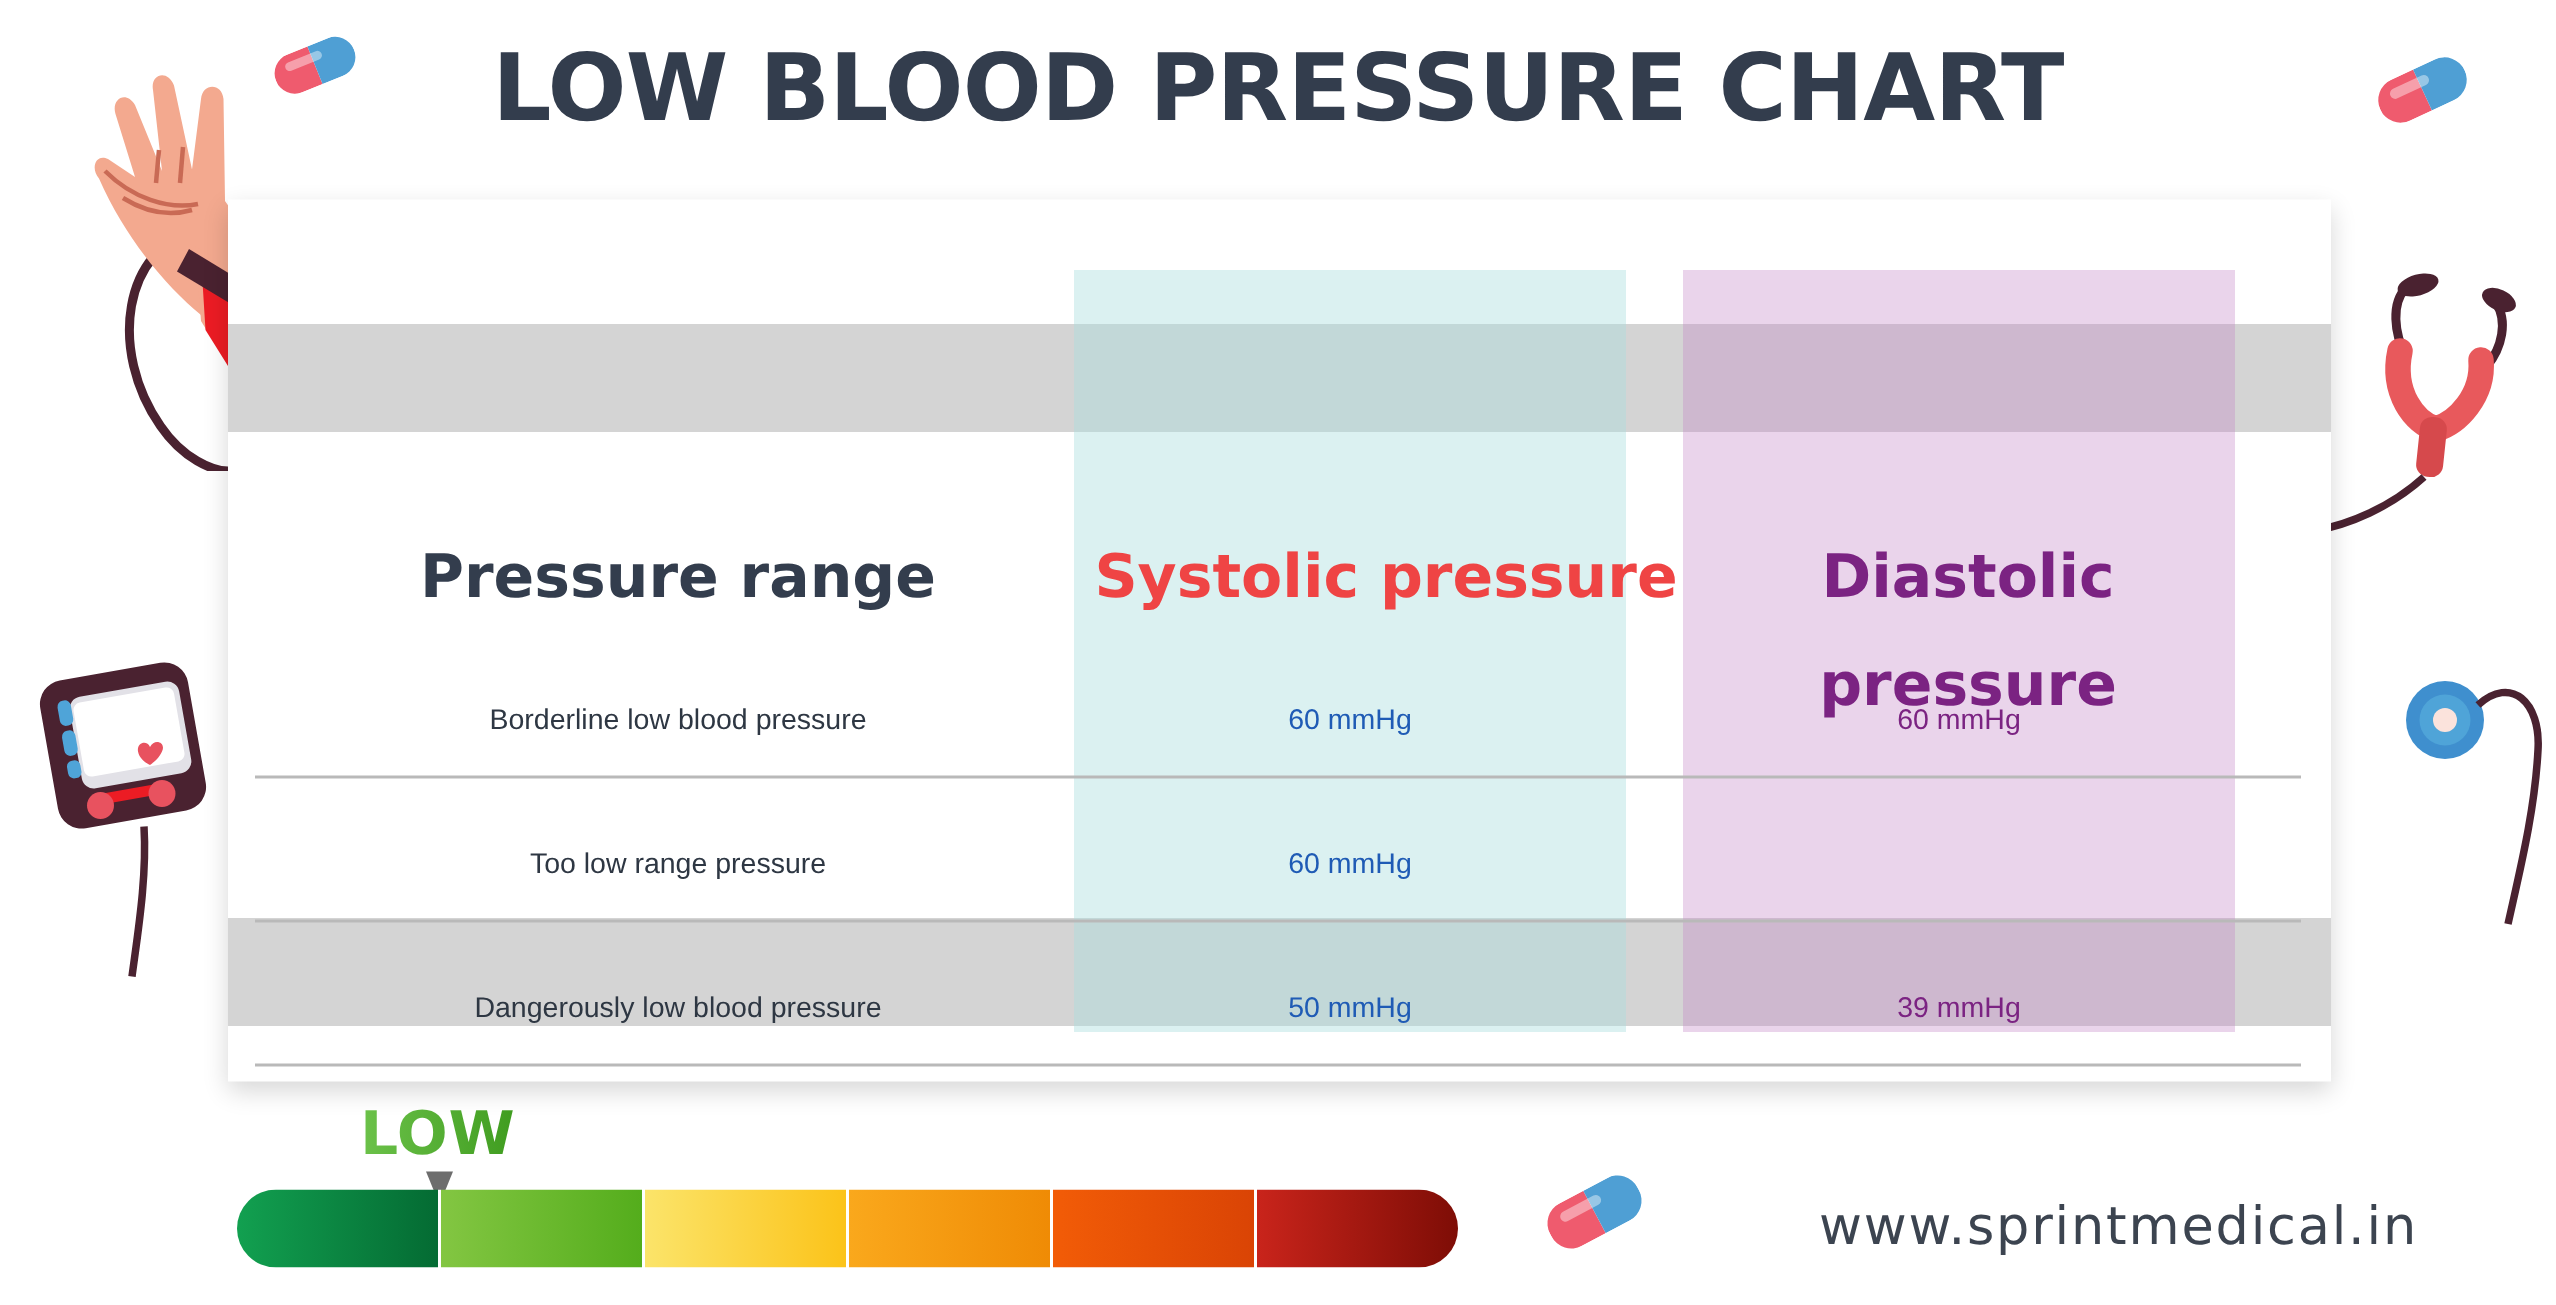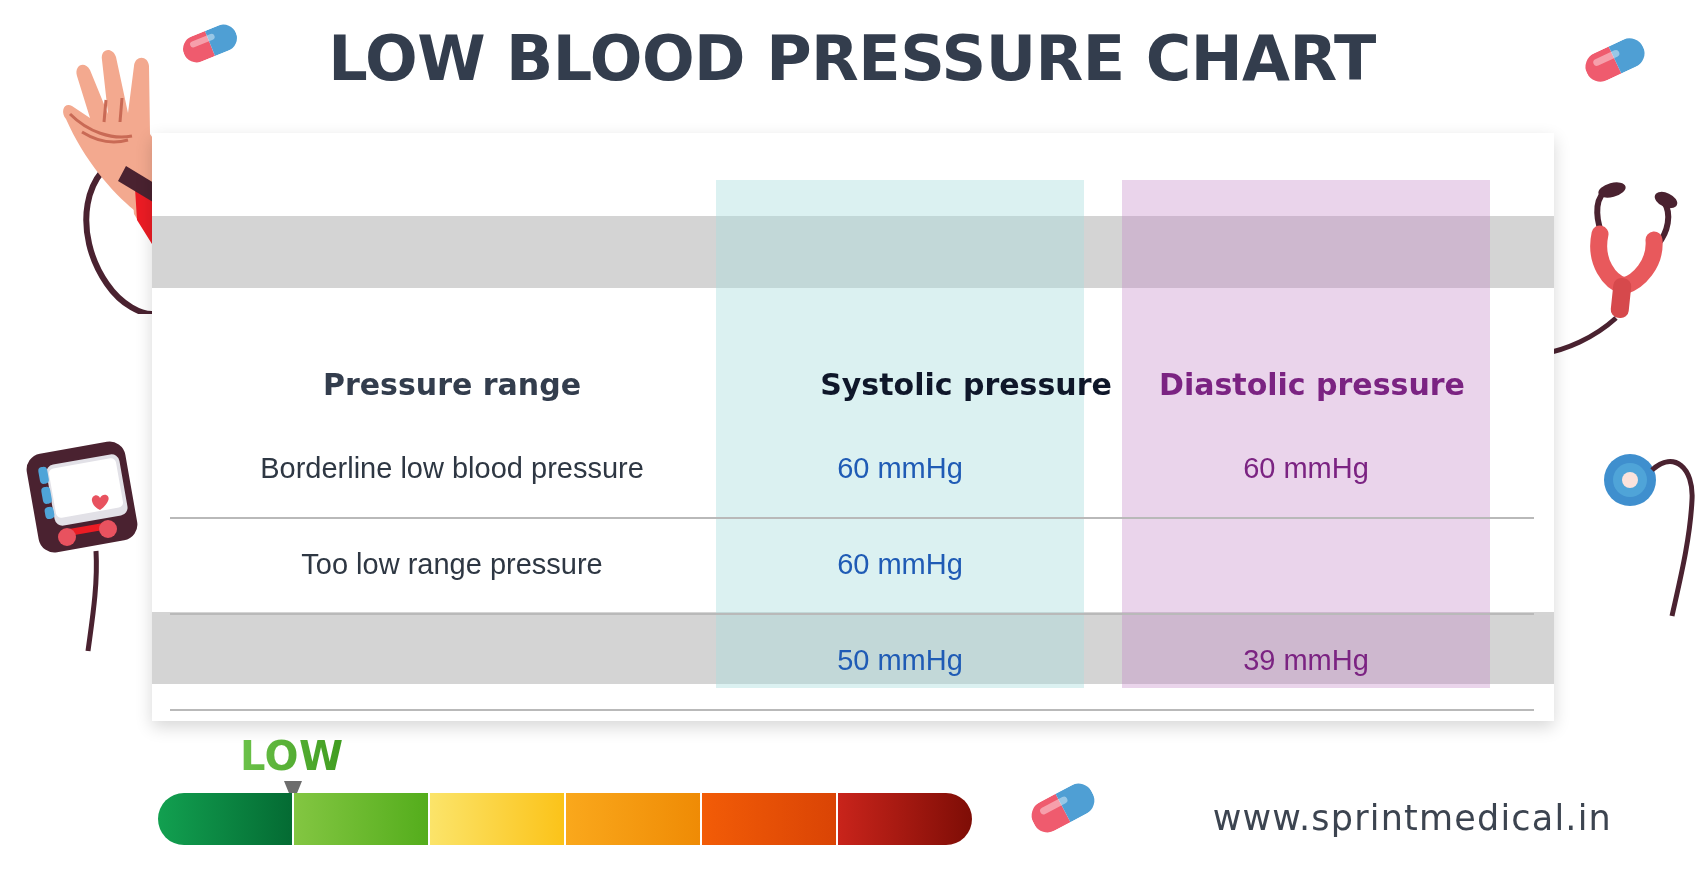--- a/index.html
+++ b/index.html
@@ -39,35 +39,35 @@
   .col-overlay{position:absolute;top:180px;height:508px;}
   .col-sys{left:716px;width:368px;background:rgba(169,222,222,0.42);}
   .col-dia{left:1122px;width:368px;background:rgba(196,137,199,0.36);}
 
   
   .tbl{position:absolute;left:152px;top:133px;width:1402px;height:588px;}
 
   .hcell{
     position:absolute;top:216px;height:72px;line-height:72px;
     font-family:"DejaVu Sans", sans-serif;
-    font-weight:bold;font-size:30px;text-align:center;
+    font-weight:bold;font-size:40px;text-align:center;
   }
   .h-range{left:30px;width:540px;color:#333d4d;}
-  .h-sys{left:564px;width:416px;color:#0f172a;padding-left:42px;}
+  .h-sys{left:564px;width:416px;color:#ef4444;}
   .h-dia{left:970px;width:380px;color:#7b2382;}
 
   .row{position:absolute;left:0;width:1402px;}
   .row-1{top:288px;height:96px;}
   .row-2{top:384px;height:96px;}
   .row-3{top:480px;height:96px;}
 
   .cell{
-    position:absolute;top:0;height:100%;
+    position:absolute;top:12px;height:100%;
     display:flex;align-items:center;justify-content:center;
-    text-align:center;font-size:29px;line-height:1.30;
+    text-align:center;font-size:19px;line-height:1.30;
   }
   .c-range{left:10px;width:580px;color:#2e3743;}
   .c-sys{left:564px;width:368px;color:#1f5bb5;}
   .c-dia{left:970px;width:368px;color:#7b2382;}
 
   .rule{
     position:absolute;left:18px;width:1364px;height:2px;
     background:#b9b9b9;
   }
   .rule-1{top:384px;}
@@ -203,20 +203,21 @@
       <div class="cell c-sys">60 mmHg</div>
       <div class="cell c-dia">60 mmHg</div>
     </div>
 
     <div class="row row-2">
       <div class="cell c-range">Too low range pressure</div>
       <div class="cell c-sys">60 mmHg</div>
     </div>
 
     <div class="row row-3">
+      <div class="cell c-range">Dangerously low blood pressure</div>
       <div class="cell c-sys">50 mmHg</div>
       <div class="cell c-dia">39 mmHg</div>
     </div>
 
     <div class="rule rule-1"></div>
     <div class="rule rule-2"></div>
     <div class="rule rule-3"></div>
   </div>
 
   <div class="low-label">LOW</div>

